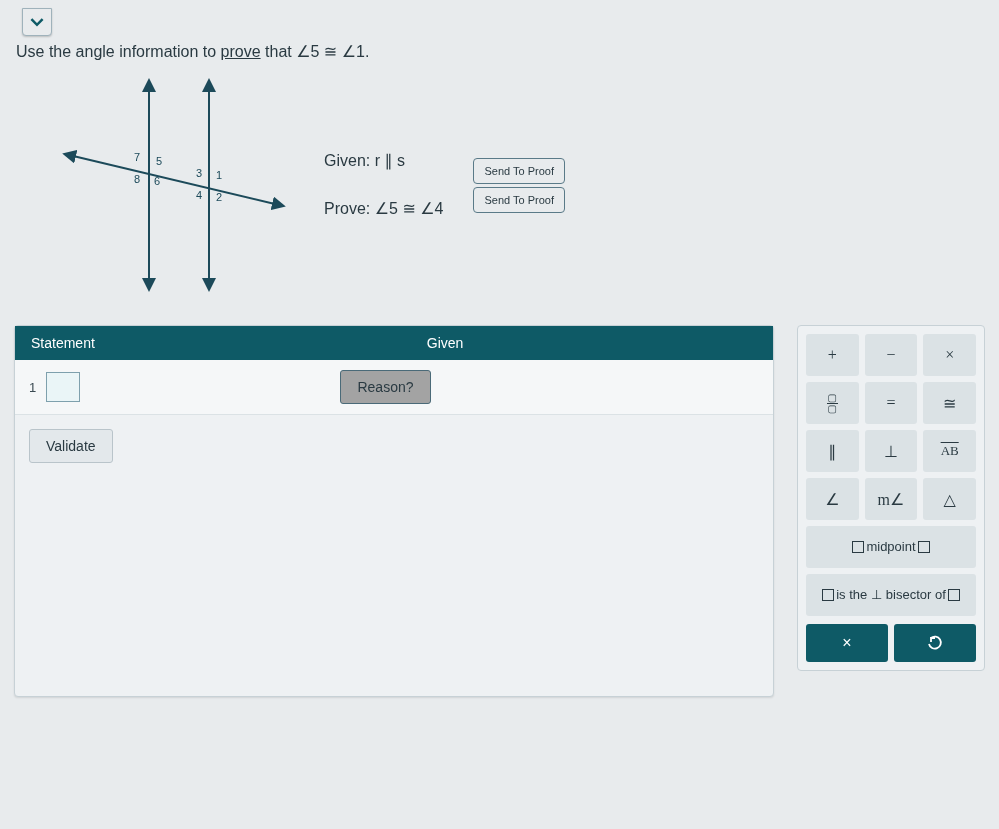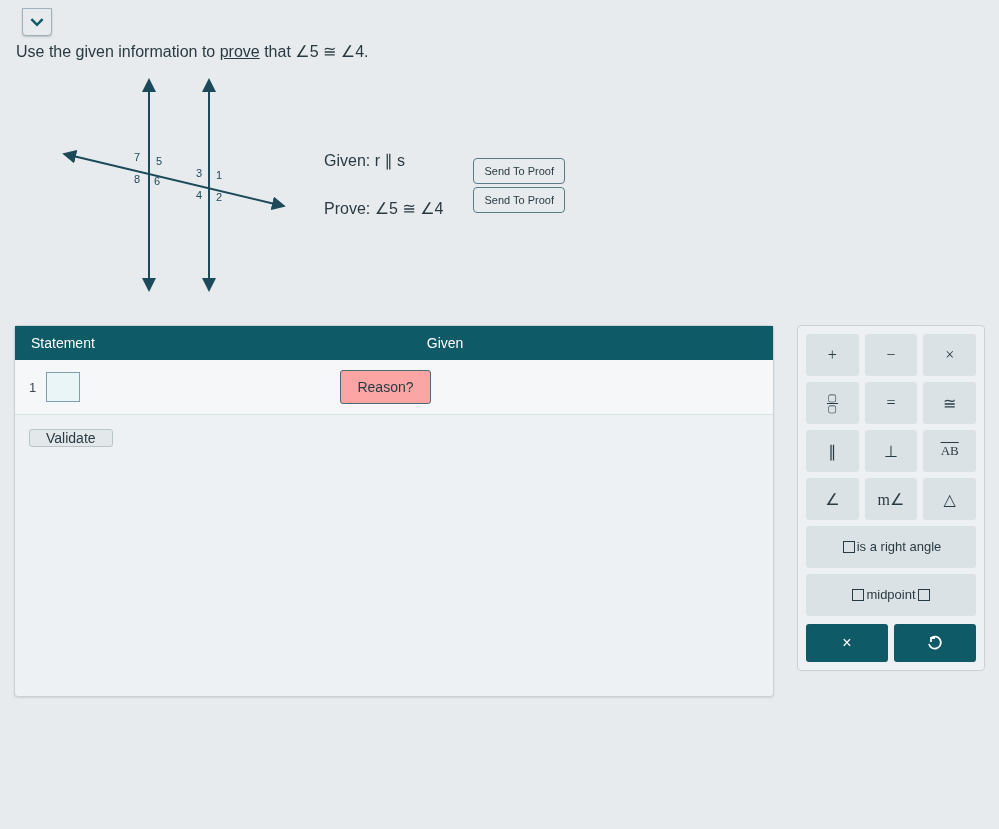--- a/index.html
+++ b/index.html
@@ -17,22 +17,22 @@
 .lower{display:flex;gap:23px;align-items:flex-start}
 .proof-panel{flex:1;border:1px solid #c7d1d6;border-radius:4px;background:#eef1f3;min-height:370px;box-shadow:0 1px 2px rgba(0,0,0,.1)}
 .proof-head{display:flex;background:#0e5a66;color:#fff;font-size:14px}
 .proof-head .col{padding:9px 16px}
 .proof-head .col.st{flex:0 0 48%}
 .proof-head .col.rs{flex:1}
 .proof-body{background:#f5f7f8}
 .proof-row{display:flex;align-items:center;border-bottom:1px solid #dbe2e5;padding:10px 14px}
 .rownum{font-size:13px;margin-right:10px;color:#3a4a52}
 .stmt-box{width:32px;height:28px;border:1px solid #7ea0ad;background:#eaf5f7}
-.reason-btn{border:1px solid #4a6a78;border-radius:3px;background:#fca5a5;padding:8px 16px;font-size:14px;color:#2a3a42;margin-left:auto;margin-right:45%}
-.validate-btn{margin:14px;border:1px solid #b9c4ca;background:#e3e8eb;border-radius:3px;padding:0 16px;font-size:14px;color:#2a3a42}
+.reason-btn{border:1px solid #4a6a78;border-radius:3px;background:#a3a3a3;padding:8px 16px;font-size:14px;color:#2a3a42;margin-left:auto;margin-right:45%}
+.validate-btn{margin:14px;border:1px solid #b9c4ca;background:#e3e8eb;border-radius:3px;padding:8px 16px;font-size:14px;color:#2a3a42}
 .palette{width:188px;border:1px solid #c7d1d6;border-radius:4px;background:#eef1f3;padding:8px;box-sizing:border-box}
 .pal-grid{display:grid;grid-template-columns:repeat(3,1fr);gap:6px;margin-bottom:8px}
 .pal-btn{height:42px;border:none;background:#dbe2e5;border-radius:3px;display:flex;align-items:center;justify-content:center;font-size:16px;color:#2a3a42;font-family:'Times New Roman',serif}
 .pal-btn.wide{grid-column:1/4;font-size:13px;font-family:Arial,sans-serif;padding:0 6px;text-align:center;line-height:1.2}
 .pal-actions{display:grid;grid-template-columns:1fr 1fr;gap:6px;margin-top:8px}
 .pal-action{height:38px;border:none;background:#0e5a66;color:#fff;display:flex;align-items:center;justify-content:center;border-radius:3px;font-size:16px}
 .overline{text-decoration:overline;font-size:13px}
 .sq{display:inline-block;width:10px;height:10px;border:1.5px solid #2a3a42;vertical-align:middle;margin:0 2px}
 .frac{display:inline-flex;flex-direction:column;align-items:center;font-size:10px;line-height:1}
 .frac .t{border-bottom:1px solid #2a3a42;padding:0 1px}
@@ -41,21 +41,21 @@
 <body>
 
 <div class="page">
   <div class="collapse-btn">
     <svg viewBox="0 0 10 10" fill="none" stroke="#0e5a66" stroke-width="1.8">
         <polyline points="1,3 5,7 9,3"></polyline>
       </svg>
   </div>
 
   <p class="prompt">
-    <span>Use the given information to </span><span class="prove-word">prove</span><span> that ∠5 ≅ ∠4.</span>
+    <span>Use the angle information to </span><span class="prove-word">prove</span><span> that ∠5 ≅ ∠1.</span>
   </p>
 
   <div class="content-row">
     <div class="diagram">
       <svg viewBox="0 0 240 220" width="240" height="220">
         <defs>
           <marker id="ah" viewBox="0 0 10 10" refX="5" refY="5" markerWidth="7" markerHeight="7" orient="auto-start-reverse">
             <path d="M0,0 L10,5 L0,10 z" fill="#1c4a5a"></path>
           </marker>
         </defs>
@@ -120,25 +120,26 @@
         <button class="pal-btn">
             <span class="overline">AB</span>
           </button>
 
         <button class="pal-btn">∠</button>
         <button class="pal-btn">m∠</button>
         <button class="pal-btn">△</button>
 
         <button class="pal-btn wide">
             <span class="sq"></span>
-            <span> is a right angle</span>
+            <span> midpoint </span>
+            <span class="sq"></span>
           </button>
         <button class="pal-btn wide">
             <span class="sq"></span>
-            <span> midpoint </span>
+            <span> is the ⊥ bisector of </span>
             <span class="sq"></span>
           </button>
       </div>
       <div class="pal-actions">
         <button class="pal-action">×</button>
         <button class="pal-action">
           <svg width="16" height="16" viewBox="0 0 16 16" fill="none" stroke="#fff" stroke-width="1.8">
               <path d="M4 3 A6 6 0 1 1 2 9"></path>
               <polyline points="4,7 4,3 8,3" fill="none"></polyline>
             </svg>

